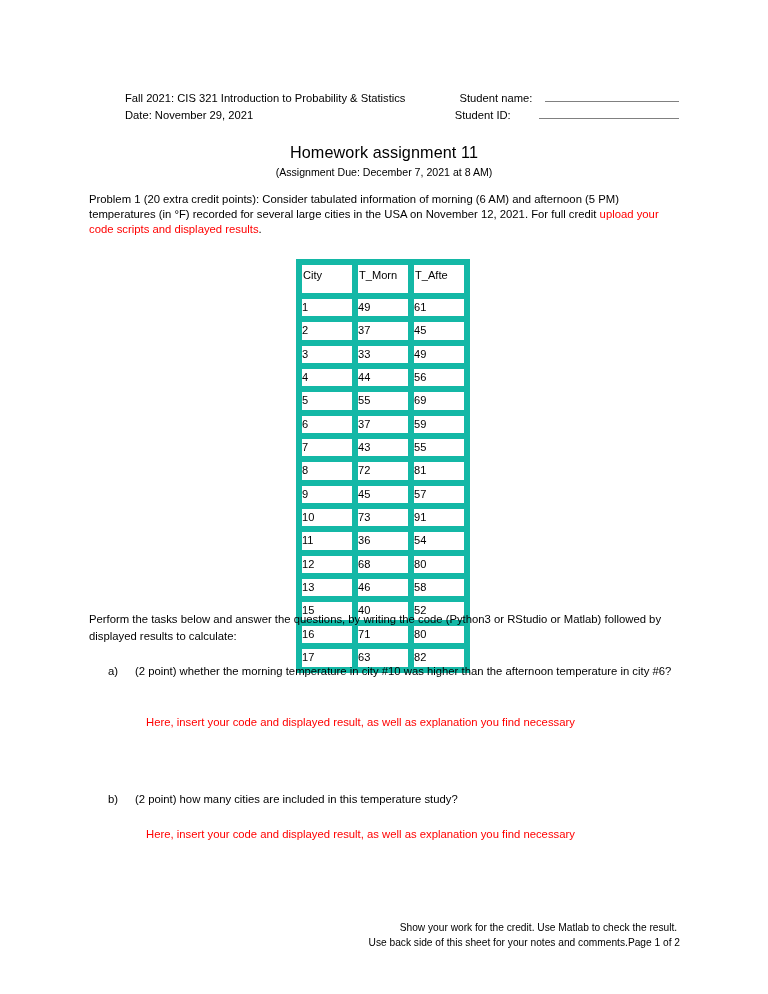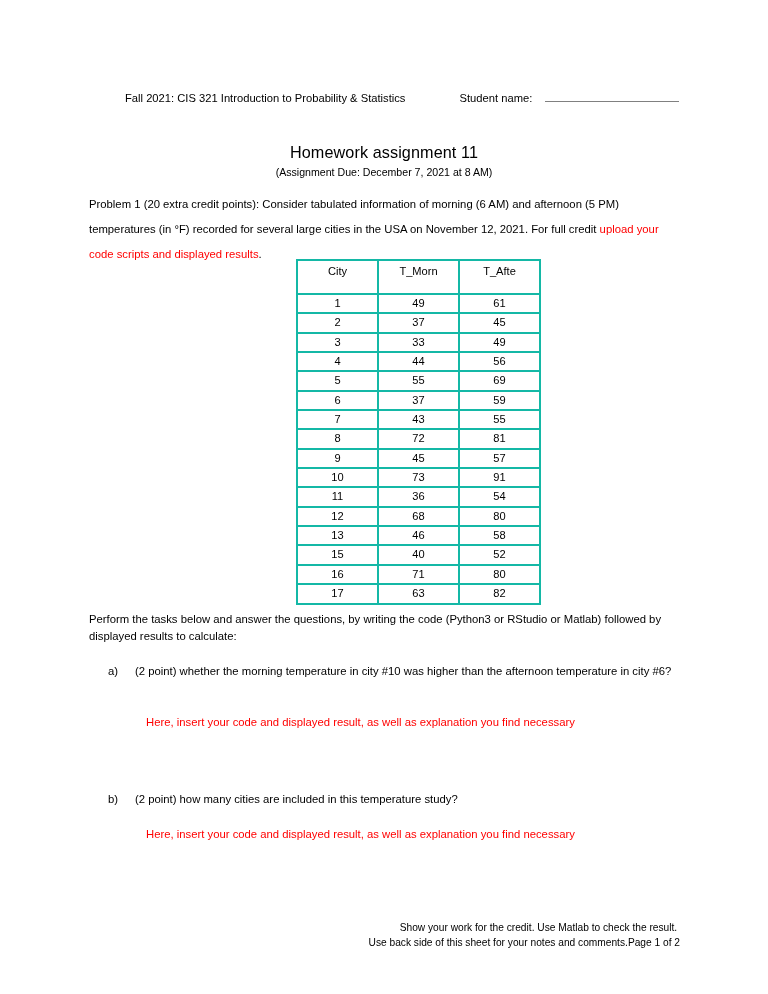--- a/index.html
+++ b/index.html
@@ -76,41 +76,41 @@
   }
 
   
   .problem {
     position: absolute;
     left: 89px;
     top: 192px;
     width: 591px;
     font-family: "Liberation Sans", "DejaVu Sans", sans-serif;
     font-size: 11.3px;
-    line-height: 25px;
+    line-height: 15px;
     text-align: left;
   }
   .red { color: #FF0000; }
 
   
   .table-wrap {
     position: absolute;
     left: 296px;
     top: 259px;
   }
   table.data {
     border-collapse: collapse;
     font-family: "Liberation Sans", "DejaVu Sans", sans-serif;
     font-size: 11.1px;
   }
   table.data th,
   table.data td {
-    border: 2px solid #14b8a6;
-    text-align: center;
-    width: 81px;
+    border: 6px solid #14b8a6;
+    text-align: left;
+    width: 56px;
     box-sizing: border-box;
   }
   table.data th {
     font-weight: normal;
     height: 34px;
     vertical-align: top;
     padding-top: 4px;
   }
   table.data td {
     height: 17.35px;
@@ -185,20 +185,25 @@
 </head>
 <body>
 
 <div class="page">
 
   <div class="header">
     <div class="header-row">
       <span class="header-left">Fall 2021: CIS 321 Introduction to Probability &amp; Statistics</span>
       <span class="header-label">Student name:</span>
       <span class="header-rule rule-name"></span>
+    </div>
+    <div class="header-row">
+      <span class="header-left">Date: November 29, 2021</span>
+      <span class="header-label">Student ID:</span>
+      <span class="header-rule rule-id"></span>
     </div>
   </div>
 
   <div class="title-block">
     <div class="title-main">Homework assignment 11</div>
     <div class="title-sub">(Assignment Due:  December 7, 2021 at 8 AM)</div>
   </div>
 
   <div class="problem"><span>Problem 1 (20 extra credit points): Consider tabulated information of morning (6 AM) and afternoon (5 PM) temperatures (in °F) recorded for several large cities in the USA on November 12, 2021. For full credit </span><span class="red">upload your code scripts and displayed results</span><span>.</span></div>
 

